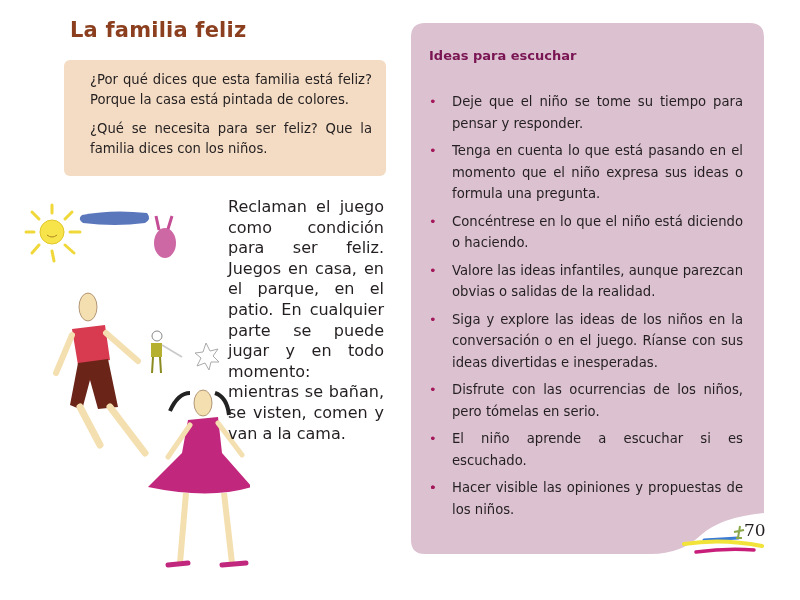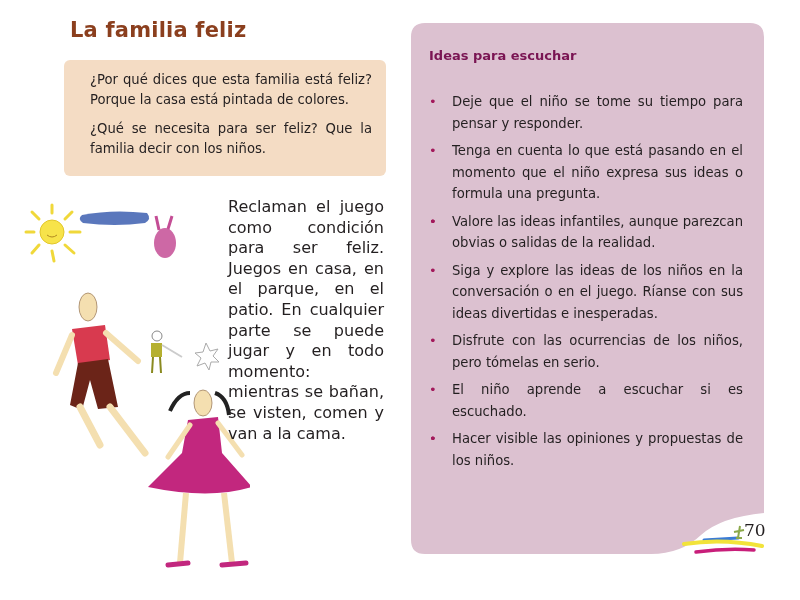--- a/index.html
+++ b/index.html
@@ -42,21 +42,21 @@
   }
   .logo { position: absolute; left: 682px; top: 522px; }
 </style>
 </head>
 <body>
 
 <div class="title">La familia feliz</div>
 
 <div class="qbox">
   <p>¿Por qué dices que esta familia está feliz? Porque la casa está pintada de colores.</p>
-  <p>¿Qué se necesita para ser feliz? Que la familia decir con los niños.</p>
+  <p>¿Qué se necesita para ser feliz? Que la familia dices con los niños.</p>
 </div>
 
 <div class="drawing">
   <svg width="240" height="390" viewBox="0 0 240 390">
 
     <g>
       <circle cx="42" cy="37" r="12" fill="#f7e34a" stroke="#e2c72a" stroke-width="1"></circle>
       <g stroke="#f0d83a" stroke-width="3" stroke-linecap="round">
         <line x1="42" y1="18" x2="42" y2="10"></line>
           <line x1="42" y1="56" x2="44" y2="66"></line>
@@ -114,21 +114,21 @@
 <div class="ideas">
   <svg class="bg" width="353" height="531" viewBox="0 0 353 531">
     <path d="M14 0 H339 Q353 0 353 14 V490 Q310 494 290 512 Q270 531 240 531 H14 Q0 531 0 517 V14 Q0 0 14 0 Z" fill="#dcc1d0"></path>
   </svg>
   <div class="ideas-title">
     <div>Ideas para escuchar</div>
   </div>
   <ul>
     <li><span class="bullet">•</span><span>Deje que el niño se tome su tiempo para pensar y responder.</span></li>
     <li><span class="bullet">•</span><span>Tenga en cuenta lo que está pasando en el momento que el niño expresa sus ideas o formula una pregunta.</span></li>
-    <li><span class="bullet">•</span></li>
+    <li><span class="bullet">•</span><span>Concéntrese en lo que el niño está diciendo o haciendo.</span></li>
     <li><span class="bullet">•</span><span>Valore las ideas infantiles, aunque parezcan obvias o salidas de la realidad.</span></li>
     <li><span class="bullet">•</span><span>Siga y explore las ideas de los niños en la conversación o en el juego. Ríanse con sus ideas divertidas e inesperadas.</span></li>
     <li><span class="bullet">•</span><span>Disfrute con las ocurrencias de los niños, pero tómelas en serio.</span></li>
     <li><span class="bullet">•</span><span>El niño aprende a escuchar si es escuchado.</span></li>
     <li><span class="bullet">•</span></li>
     <li><span class="bullet">•</span><span>Hacer visible las opiniones y propuestas de los niños.</span></li>
   </ul>
 </div>
 
 <svg class="logo" width="82" height="34" viewBox="0 0 82 34">

